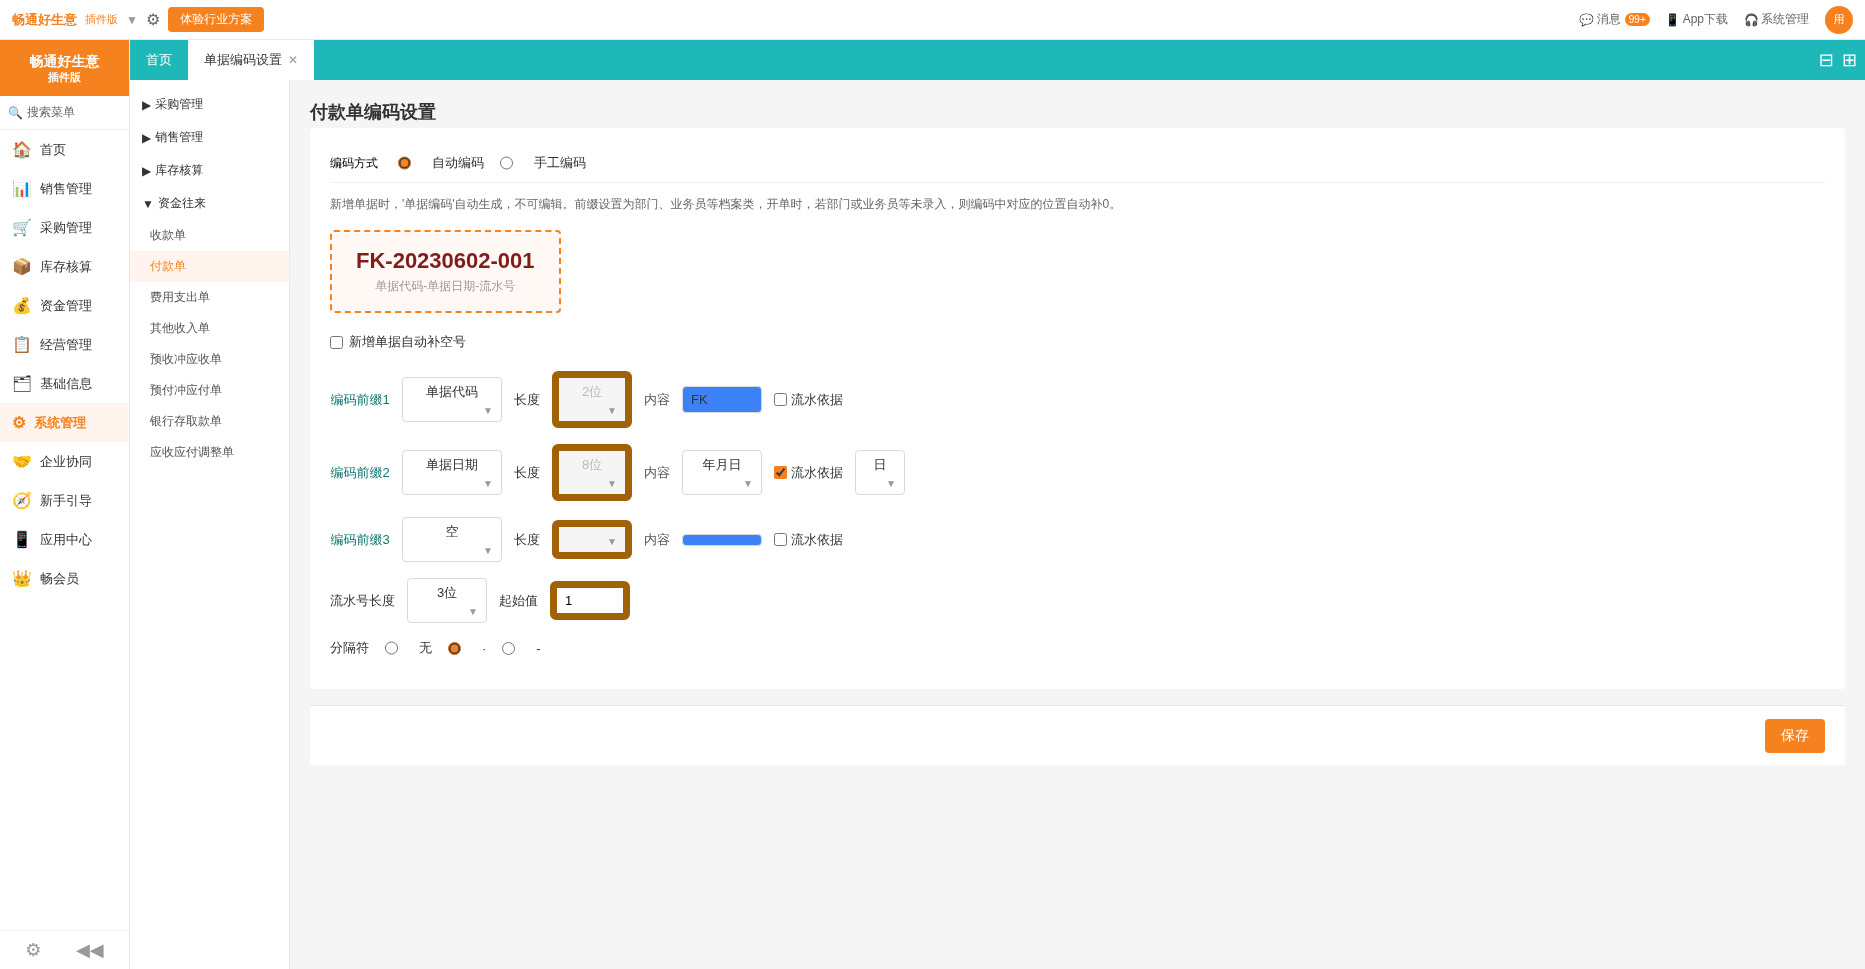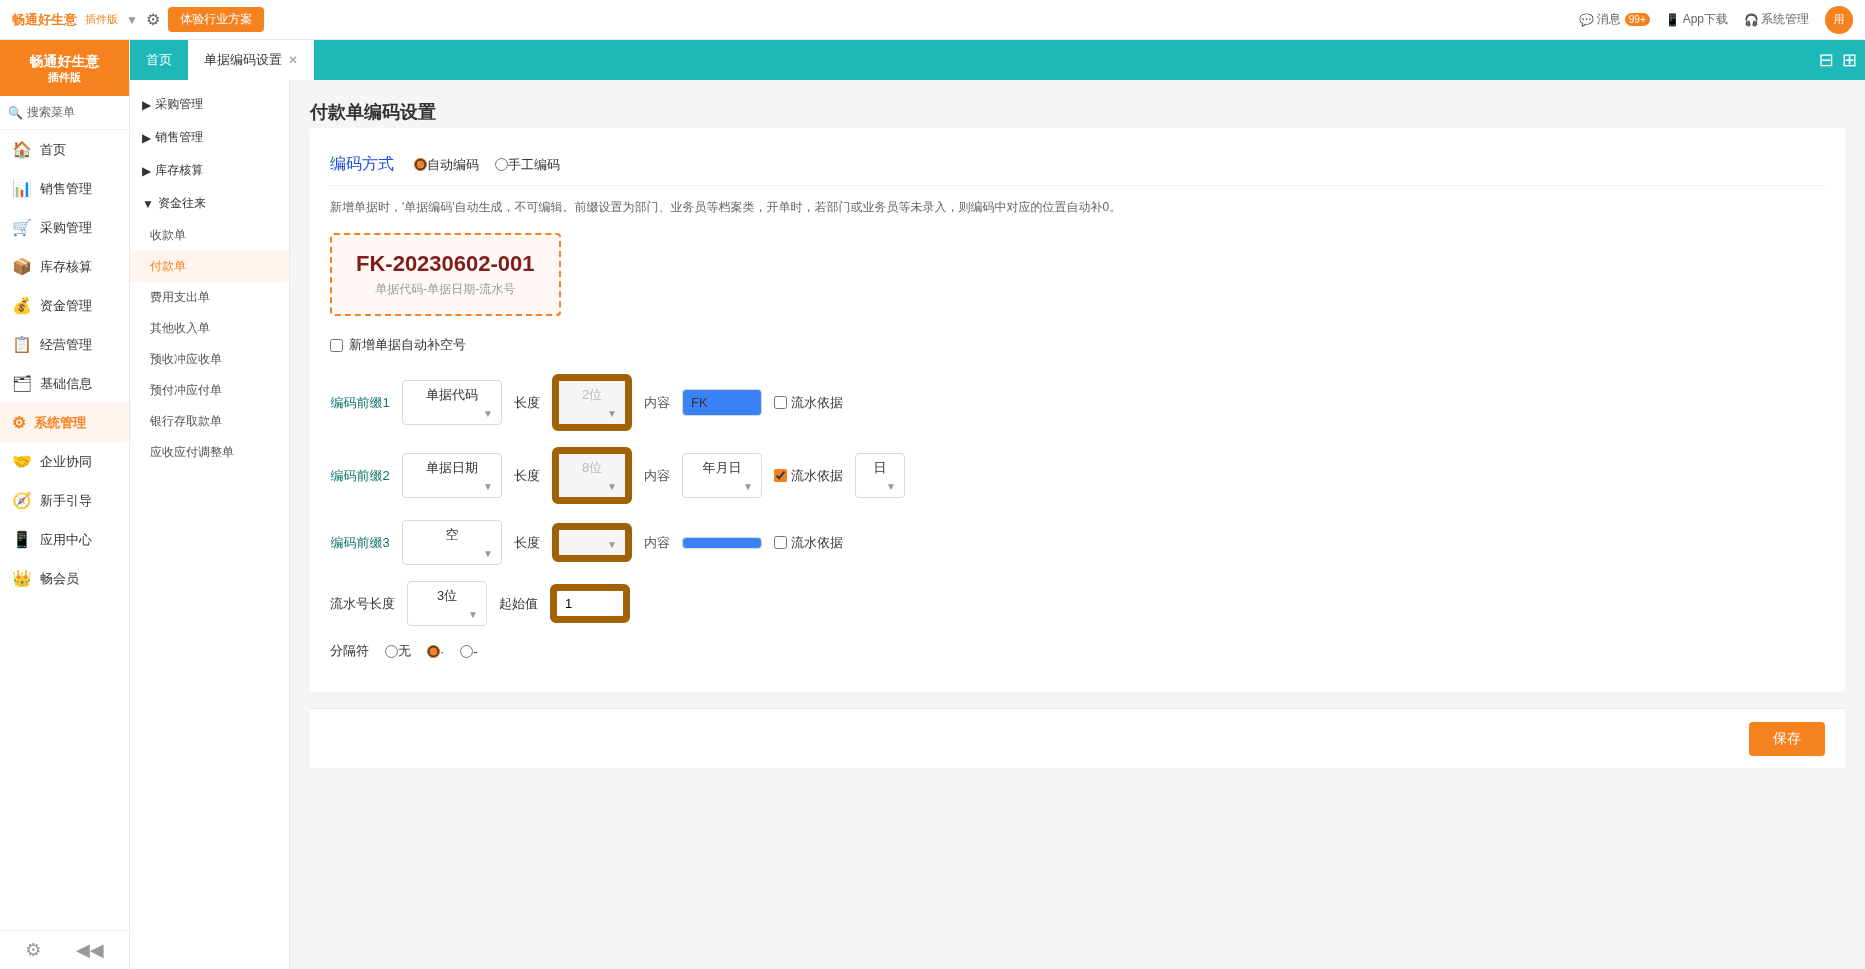--- a/index.html
+++ b/index.html
@@ -178,23 +178,23 @@
     }
 
     .encoding-method {
       display: flex;
       align-items: center;
       gap: 20px;
       padding: 10px 0;
       border-bottom: 1px solid #f0f0f0;
       margin-bottom: 12px;
     }
-    .encoding-method-label { font-size: 16px; color: #1d4ed8; text-align: center; }
+    .encoding-method-label { font-size: 12px; color: #000000; text-align: center; }
     .radio-group { display: flex; align-items: center; gap: 16px; }
-    .radio-item { display: flex; align-items: center; gap: 0; font-size: 13px; color: #333; cursor: pointer; }
+    .radio-item { display: flex; gap: 21px; font-size: 13px; color: #333; cursor: pointer; }
     .radio-item input[type="radio"] { accent-color: #f5821f; }
 
     .notice-text {
       font-size: 12px;
       color: #666;
       margin-bottom: 16px;
       line-height: 1.6;
     }
 
     
@@ -312,21 +312,21 @@
       align-items: center;
       justify-content: flex-end;
       padding: 0 20px;
       flex-shrink: 0;
     }
     .save-btn {
       background: #f5821f;
       color: #fff;
       border: none;
       border-radius: 4px;
-      padding: 8px 24px;
+      padding: 8px 16px;
       font-size: 14px;
       cursor: pointer;
     }
   </style>
 </head>
 <body>
 
 <div class="top-bar">
   <div class="top-bar-left">
     <span style="font-size:13px;color:#f5821f;font-weight:bold;">畅通好生意</span>

